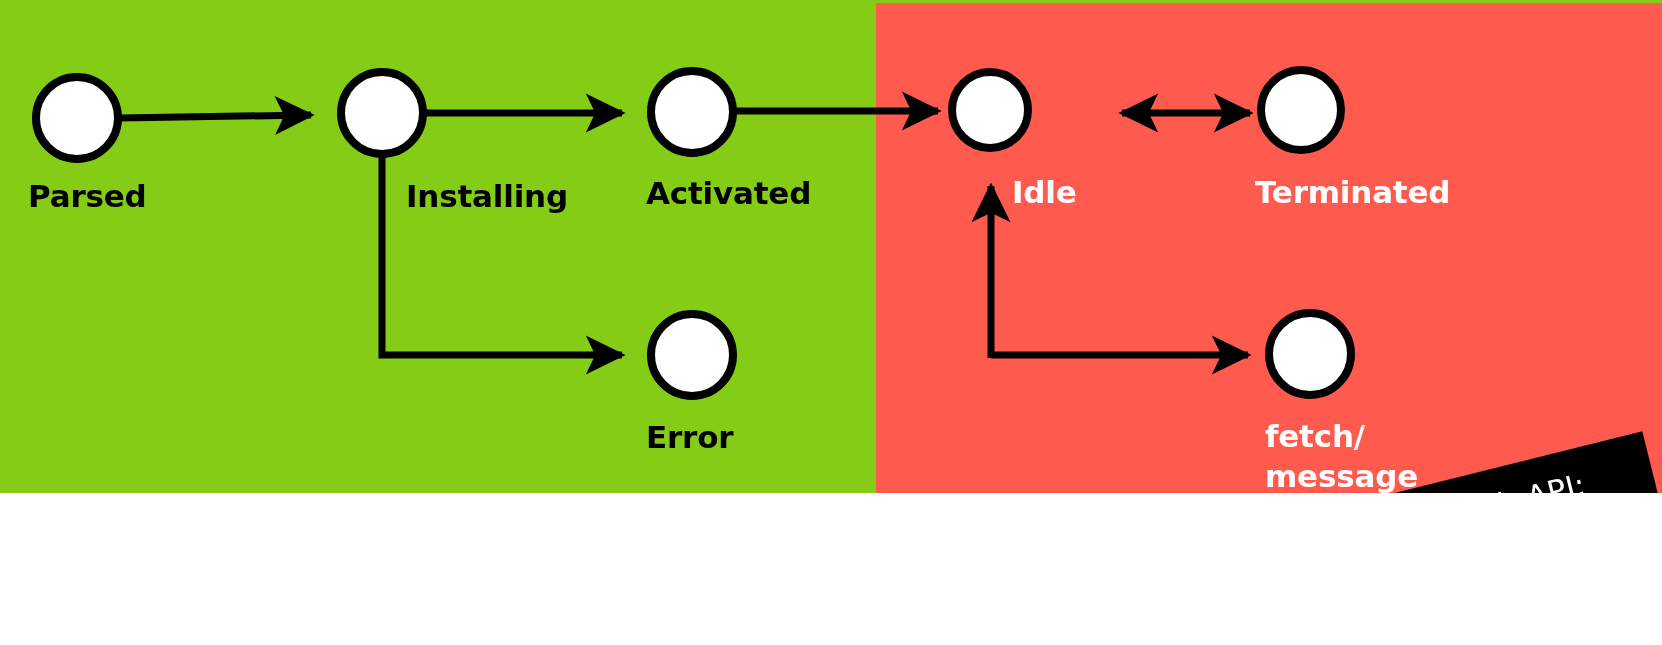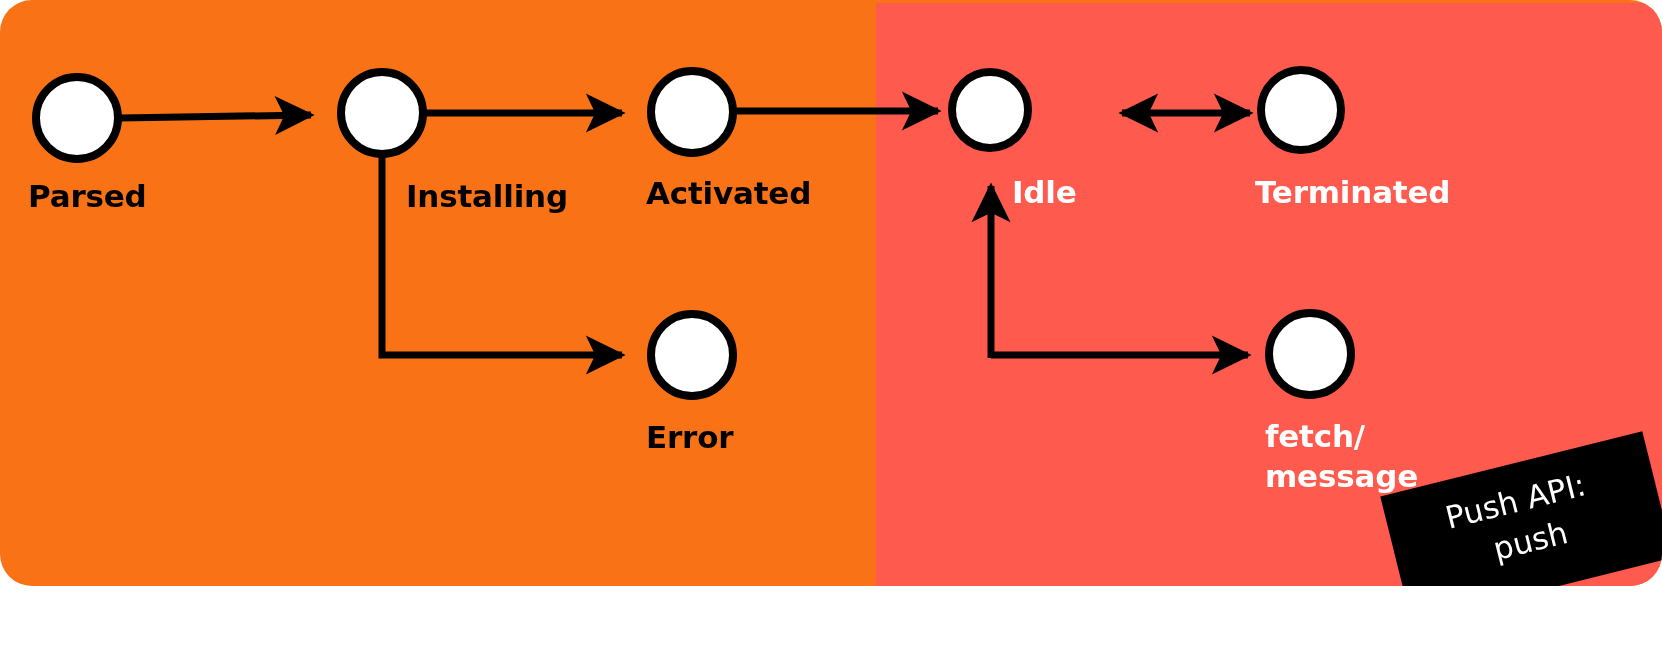--- a/index.html
+++ b/index.html
@@ -6,24 +6,23 @@
     margin: 0;
     padding: 0;
     background: #ffffff;
   }
   body {
     font-family: "DejaVu Sans", sans-serif;
   }
   #diagram-root {
     position: relative;
     width: 1662px;
-    height: 586px;
-    background: #f97316;
+    height: 493px;
+    background: #84cc16;
     overflow: hidden;
-    border-radius: 32px;
   }
   #diagram-svg {
     position: absolute;
     left: 0;
     top: 0;
     width: 1662px;
     height: 645px;
     display: block;
   }
   .node-label {

